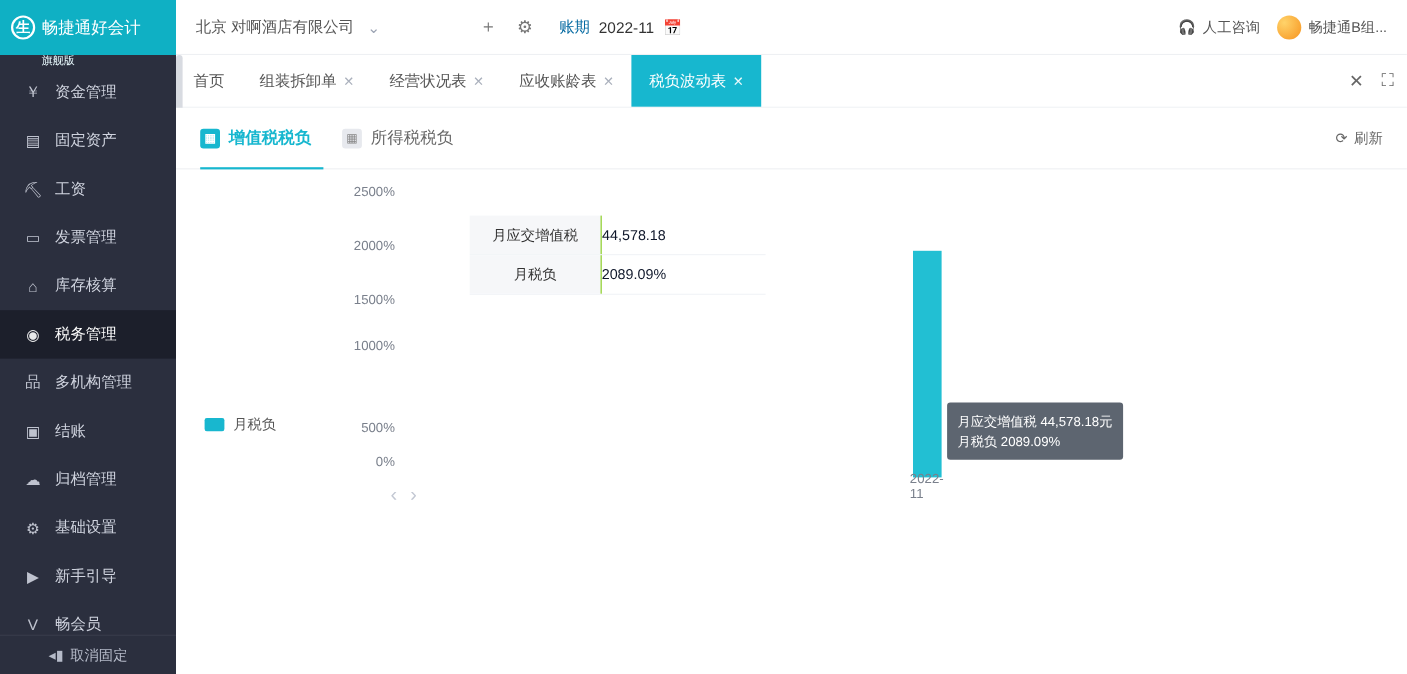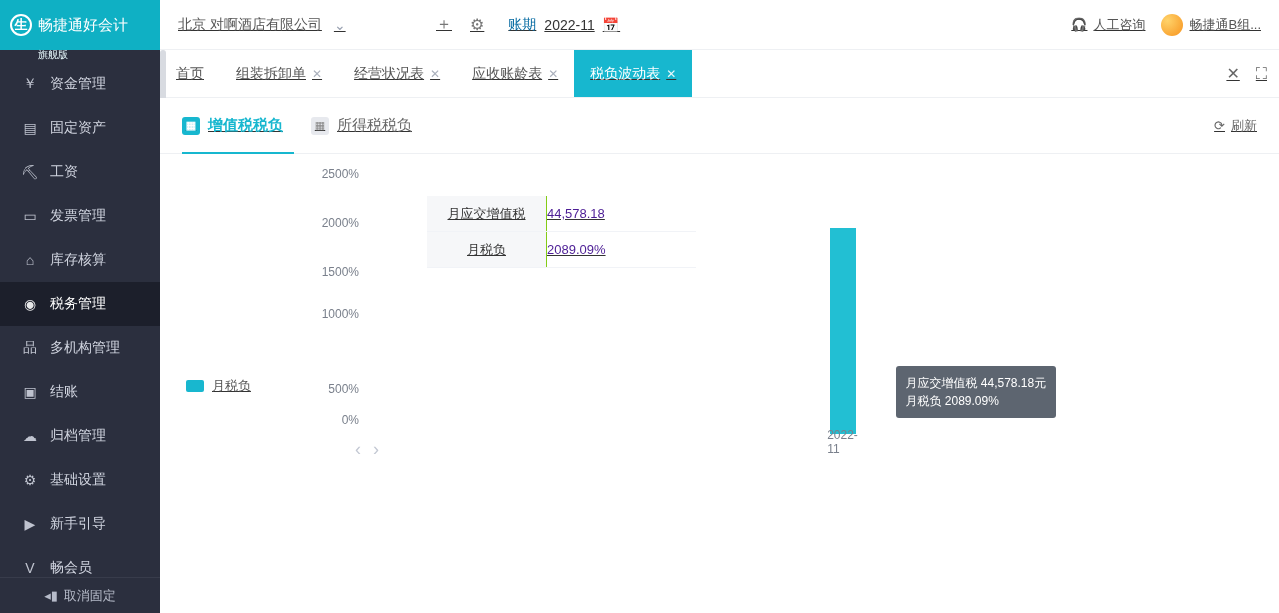--- a/index.html
+++ b/index.html
@@ -8,21 +8,21 @@
   .sidebar { width: 160px; background: #2b2f3e; color: #cfd3de; display: flex; flex-direction: column; flex-shrink: 0; }
   .brand { height: 50px; background: #0fb0c4; color: #fff; display: flex; align-items: center; padding-left: 10px; font-size: 15px; }
   .brand-icon { width: 22px; height: 22px; border: 2px solid #fff; border-radius: 50%; display: inline-flex; align-items: center; justify-content: center; margin-right: 6px; font-size: 13px; font-weight: bold; }
   .brand-sub { font-size: 10px; color: #eafcff; padding-left: 38px; margin-top: -2px; }
   .nav { flex: 1; overflow: hidden; }
   .nav-item { height: 44px; display: flex; align-items: center; padding-left: 20px; font-size: 14px; cursor: pointer; color: #d0d4df; }
   .nav-item.active { background: #1c1f2b; color: #fff; }
   .nav-item .nicon { width: 20px; text-align: center; margin-right: 10px; opacity: .9; }
   .nav-footer { height: 36px; display: flex; align-items: center; justify-content: center; font-size: 13px; color: #b6bbc9; border-top: 1px solid #383c4b; cursor: pointer; }
   .nav-footer .arr { margin-right: 6px; }
-  .main { flex: 1; display: flex; flex-direction: column; position: relative; text-decoration: underline; }
+  .main { flex: 1; display: flex; flex-direction: column; position: relative; }
   .topbar { height: 50px; display: flex; align-items: center; padding: 0 18px; border-bottom: 1px solid #eef0f3; font-size: 14px; color: #555; }
   .company { display: flex; align-items: center; min-width: 240px; cursor: pointer; }
   .company .caret { margin-left: 12px; color: #9aa2b2; }
   .tb-icon { margin-left: 18px; color: #777; cursor: pointer; font-size: 16px; }
   .period-label { margin-left: 24px; color: #0369a1; }
   .period-val { margin-left: 8px; color: #333; }
   .period-cal { margin-left: 8px; color: #0fb0c4; cursor: pointer; }
   .topbar-spacer { flex: 1; }
   .top-right { display: flex; align-items: center; gap: 16px; }
   .top-chip { display: inline-flex; align-items: center; gap: 6px; font-size: 13px; color: #555; cursor: pointer; }
@@ -52,21 +52,21 @@
   .axis-x { position: absolute; left: 0; right: 0; bottom: 34px; height: 1px; background: #d7dbe3; }
   .bar { position: absolute; bottom: 34px; width: 26px; background: #22bfd3; }
   .xcat { position: absolute; bottom: 12px; font-size: 12px; color: #7a808c; transform: translateX(-50%); }
   .navarr { position: absolute; bottom: 8px; color: #c3c8d3; font-size: 18px; cursor: pointer; }
   .navarr.left { left: -12px; }
   .navarr.right { right: -12px; }
   .tooltip { position: absolute; background: #5d6570; color: #fff; font-size: 12px; padding: 8px 10px; border-radius: 3px; white-space: nowrap; line-height: 1.5; }
   .table { margin-top: 28px; border: 0; }
   .trow { display: flex; height: 36px; align-items: center; border-bottom: 1px solid #f1f3f7; font-size: 13px; }
   .trow .rh { width: 120px; text-align: center; color: #333; background: #f6f7f9; height: 100%; display: flex; align-items: center; justify-content: center; border-right: 1px solid #84cc16; }
-  .trow .rv { flex: 1; text-align: left; padding-right: 90px; color: #4c1d95; }
+  .trow .rv { flex: 1; text-align: center; padding-right: 90px; color: #0f172a; }
   .thin-scroll { position: absolute; left: 160px; top: 50px; width: 6px; height: 60px; background: #d8dbe1; border-radius: 3px; }
 </style>
 </head>
 <body>
 
 <div class="app">
   <aside class="sidebar">
     <div class="brand">
       <span class="brand-icon">生</span>
       <span>畅捷通好会计</span>
@@ -211,21 +211,21 @@
         <span class="navarr right">›</span>
         <div class="axis-x"></div>
       <div class="ytick" style="bottom: 34px;">0%</div>
           <div class="ytick" style="bottom: 65px;">500%</div>
           <div class="ytick" style="bottom: 140px;">1000%</div>
           <div class="ytick" style="bottom: 181.6px;">1500%</div>
           <div class="ytick" style="bottom: 230.8px;">2000%</div>
           <div class="ytick" style="bottom: 280px;">2500%</div>
           <div class="bar" style="left: 462.5px; height: 205.566px;"></div>
           <div class="xcat" style="left: 475.5px;">2022-11</div>
-          <div class="tooltip" style="left: 493.5px; bottom: 50px; margin-left: 35px;">
+          <div class="tooltip" style="left: 493.5px; bottom: 50px;">
             <div>月应交增值税 44,578.18元</div>
             <div>月税负 2089.09%</div>
           </div>
         </div>
 
       <div class="table" id="tbl">
           <div class="trow">
             <div class="rh">月应交增值税</div>
             <div class="rv">44,578.18</div>
           </div>

